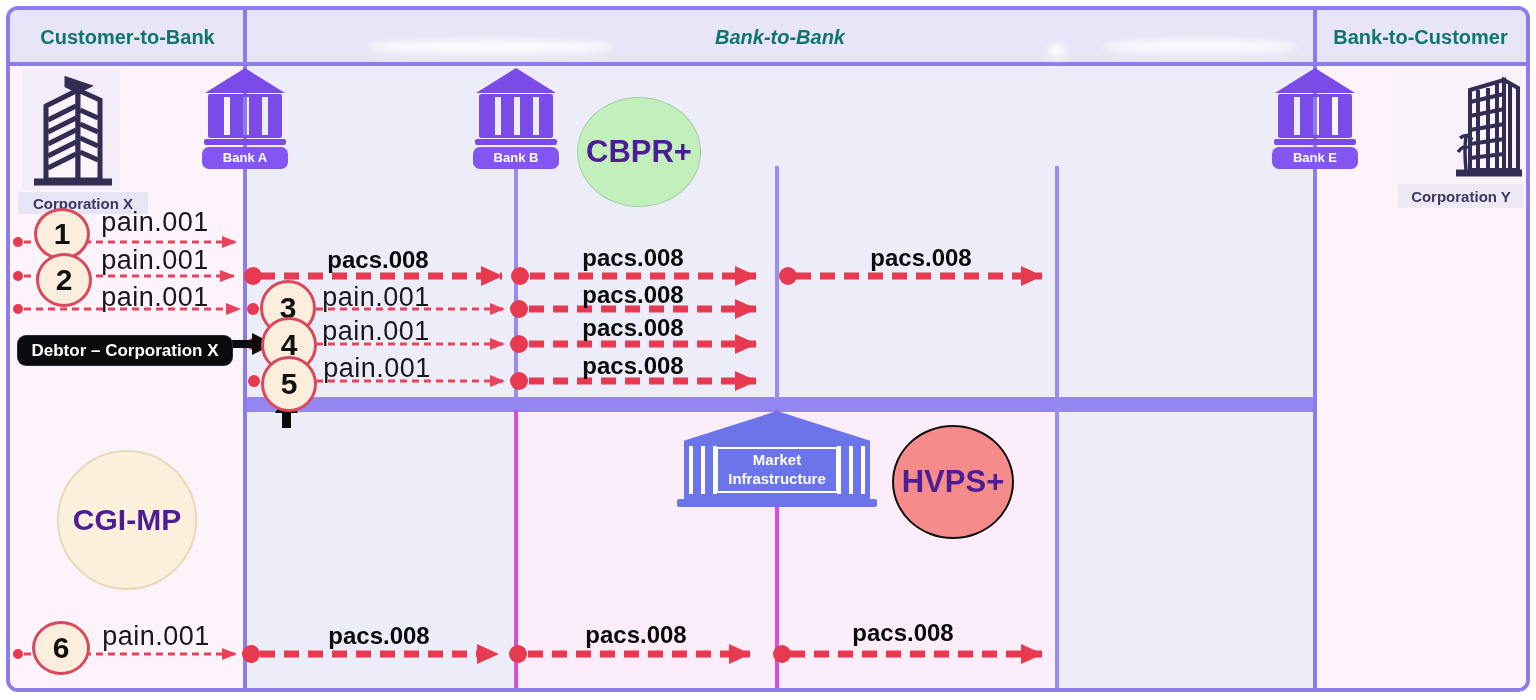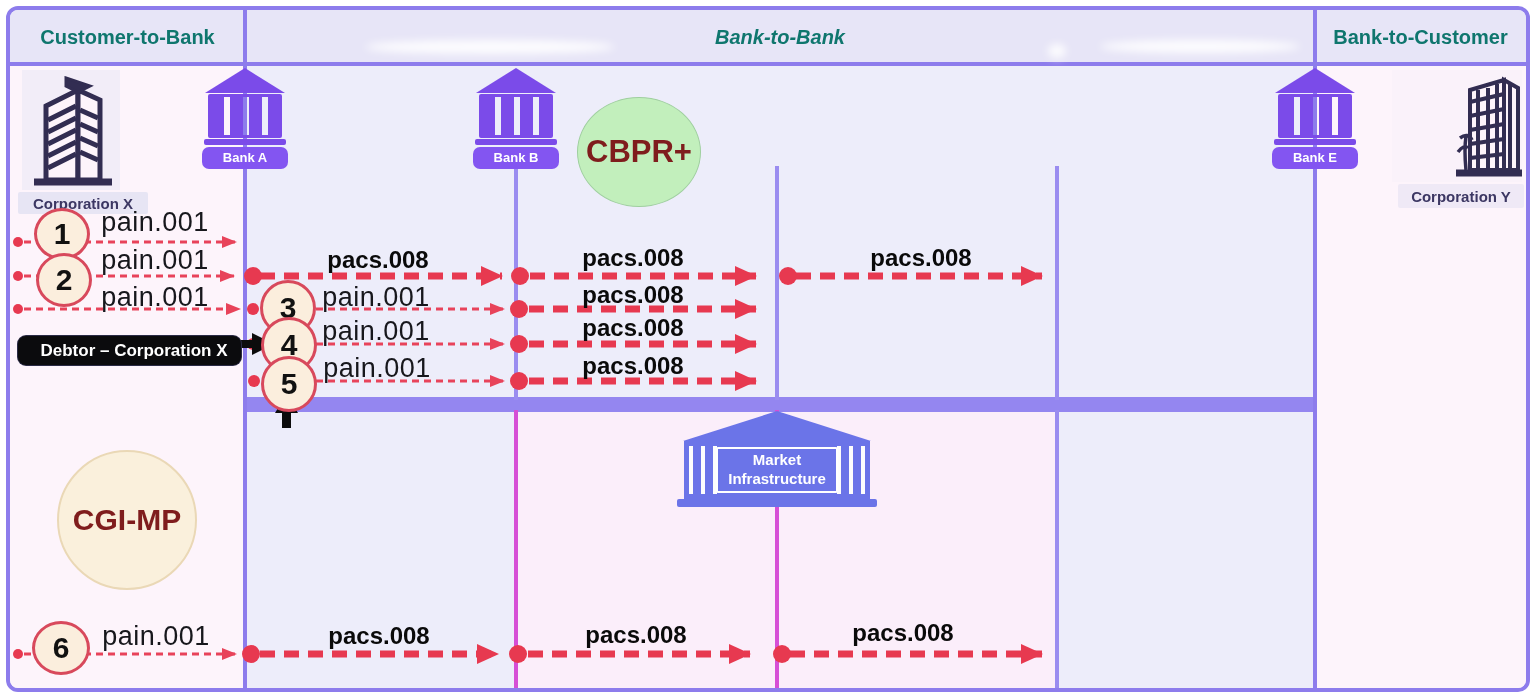--- a/index.html
+++ b/index.html
@@ -39,21 +39,21 @@
   .mi .bodywrap{position:relative;width:186px;height:58px;margin:0 auto;background:#6b74e8;
                 display:flex;align-items:center;justify-content:center;}
   .mi .cols{position:absolute;top:5px;bottom:5px;width:32px;
             background:repeating-linear-gradient(90deg,#fdfdfd 0 4px,rgba(0,0,0,0) 4px 12px);}
   .mi .cols.l{left:5px;} .mi .cols.r{right:1px;}
   .mi .mi-label{position:relative;border:2px solid #fff;background:#6b74e8;color:#fff;
                 font-weight:bold;font-size:15px;line-height:1.25;padding:2px 10px;border-radius:2px;}
   .mi .base{width:200px;height:8px;background:#6b74e8;border-radius:2px;margin-top:0px;}
   
   .scheme{position:absolute;border-radius:50%;display:flex;align-items:center;justify-content:center;
-          font-weight:bold;color:#7f1d1d;}
+          font-weight:bold;color:#4c1d95;}
   .cbpr{width:122px;height:108px;background:#c2efbc;border:1px solid #9fcf9f;font-size:31px;}
   .hvps{width:118px;height:110px;background:#f58b8b;border:2px solid #111;font-size:31px;}
   .cgimp{width:136px;height:136px;background:#faf0dc;border:2px solid #ead8b6;font-size:30px;}
   
   .step{position:absolute;background:#fbeedd;border:3px solid #d8495c;border-radius:50%;
         display:flex;align-items:center;justify-content:center;font-weight:bold;font-size:30px;color:#111;}
   
   .msg{position:absolute;transform:translate(-50%,-50%);white-space:nowrap;}
   .msg.pain{font-size:27px;font-weight:400;color:#17171c;letter-spacing:.5px;}
   .msg.pacs{font-size:24px;font-weight:bold;color:#0a0a0a;}
@@ -164,20 +164,23 @@
         <div class="mi-label">
           <div>Market</div>
           <div>Infrastructure</div>
         </div>
       </div>
       <div class="base"></div>
     </div>
 
     <div class="scheme cbpr" style="left:567px;top:87px;">
       <span>CBPR+</span>
+    </div>
+    <div class="scheme hvps" style="left:882px;top:415px;">
+      <span>HVPS+</span>
     </div>
     <div class="scheme cgimp" style="left:47px;top:440px;">
       <span>CGI-MP</span>
     </div>
 
     <svg class="overlay" width="1516" height="678" viewBox="0 0 1516 678">
       <defs>
         <marker id="ht" markerUnits="userSpaceOnUse" markerWidth="18" markerHeight="16" refX="15" refY="8" orient="auto">
           <path d="M1,2 L16,8 L1,14 z" fill="#e8435a"></path>
         </marker>
@@ -258,18 +261,18 @@
     <div class="msg pacs" style="left:623px;top:285px;">pacs.008</div>
     <div class="msg pain" style="left:366px;top:321px;">pain.001</div>
     <div class="msg pacs" style="left:623px;top:318px;">pacs.008</div>
     <div class="msg pain" style="left:367px;top:358px;">pain.001</div>
     <div class="msg pacs" style="left:623px;top:356px;">pacs.008</div>
     <div class="msg pain" style="left:146px;top:626px;">pain.001</div>
     <div class="msg pacs" style="left:369px;top:626px;">pacs.008</div>
     <div class="msg pacs" style="left:626px;top:625px;">pacs.008</div>
     <div class="msg pacs" style="left:893px;top:623px;">pacs.008</div>
 
-    <div class="callout" style="left:8px;top:326px;width:214px;height:29px;font-size:17px;padding-left:9px;">
+    <div class="callout" style="left:8px;top:326px;width:214px;height:29px;font-size:17px;">
       <span>Debtor – Corporation X</span>
     </div>
 
   </div>
 </div>
 
 </body></html>

